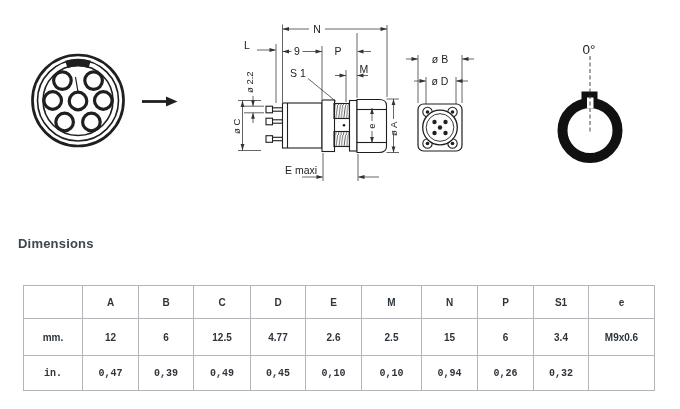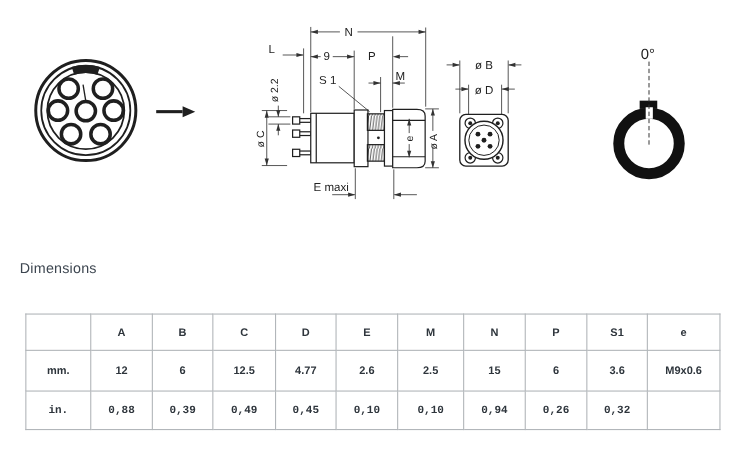--- a/index.html
+++ b/index.html
@@ -3,21 +3,21 @@
 <meta charset="utf-8">
 <style>
   html,body{margin:0;padding:0;background:#fff;}
   .page{
     position:relative;width:680px;height:409px;background:#ffffff;
     font-family:"Liberation Sans",sans-serif;overflow:hidden;
   }
   .drawing-svg{position:absolute;left:0;top:0;}
   .section-title{
     position:absolute;left:18px;top:236px;
-    font-size:13px;font-weight:normal;color:#3d4650;letter-spacing:0.2px;
+    font-size:13px;font-weight:bold;color:#3d4650;letter-spacing:0.2px;
   }
   table.dims{
     position:absolute;left:23px;top:285px;width:631px;
     border-collapse:collapse;table-layout:fixed;
   }
   table.dims th,table.dims td{
     border:1px solid #b2b6ba;text-align:center;vertical-align:middle;
     font-size:10px;font-weight:bold;color:#2e353c;padding:0;
   }
   tr.hdr th{height:32px;}
@@ -255,26 +255,26 @@
       <tr class="rmm">
         <th>mm.</th>
         <td>12</td>
         <td>6</td>
         <td>12.5</td>
         <td>4.77</td>
         <td>2.6</td>
         <td>2.5</td>
         <td>15</td>
         <td>6</td>
-        <td>3.6</td>
+        <td>3.4</td>
         <td>M9x0.6</td>
       </tr>
       <tr class="rin">
         <th>in.</th>
-        <td>0,88</td>
+        <td>0,47</td>
         <td>0,39</td>
         <td>0,49</td>
         <td>0,45</td>
         <td>0,10</td>
         <td>0,10</td>
         <td>0,94</td>
         <td>0,26</td>
         <td>0,32</td>
         <td></td>
       </tr>

